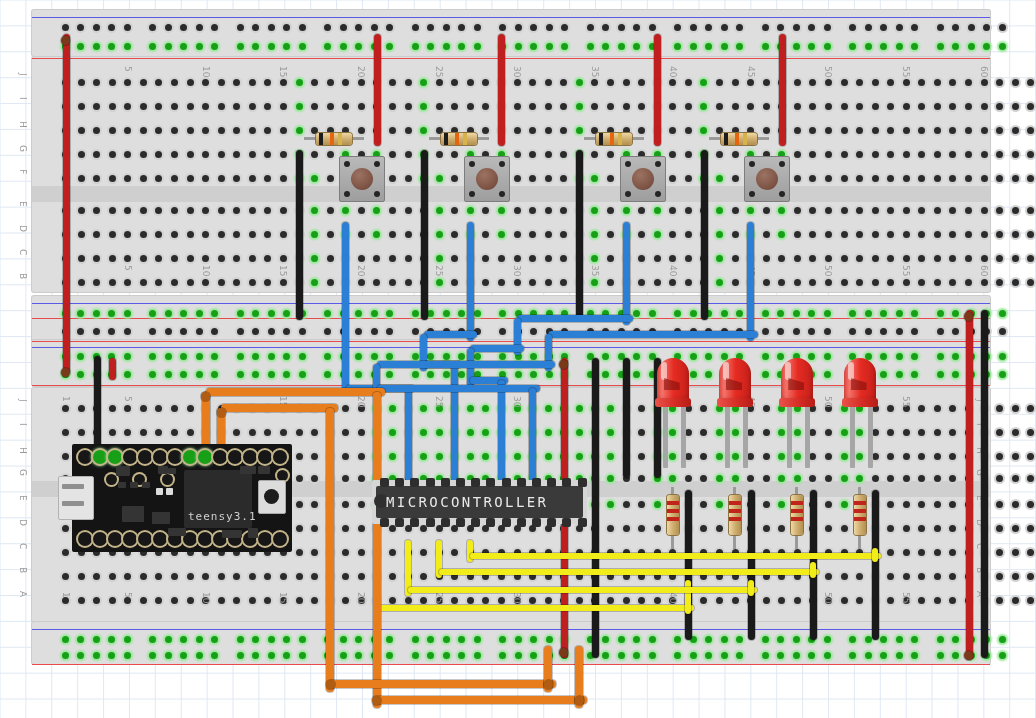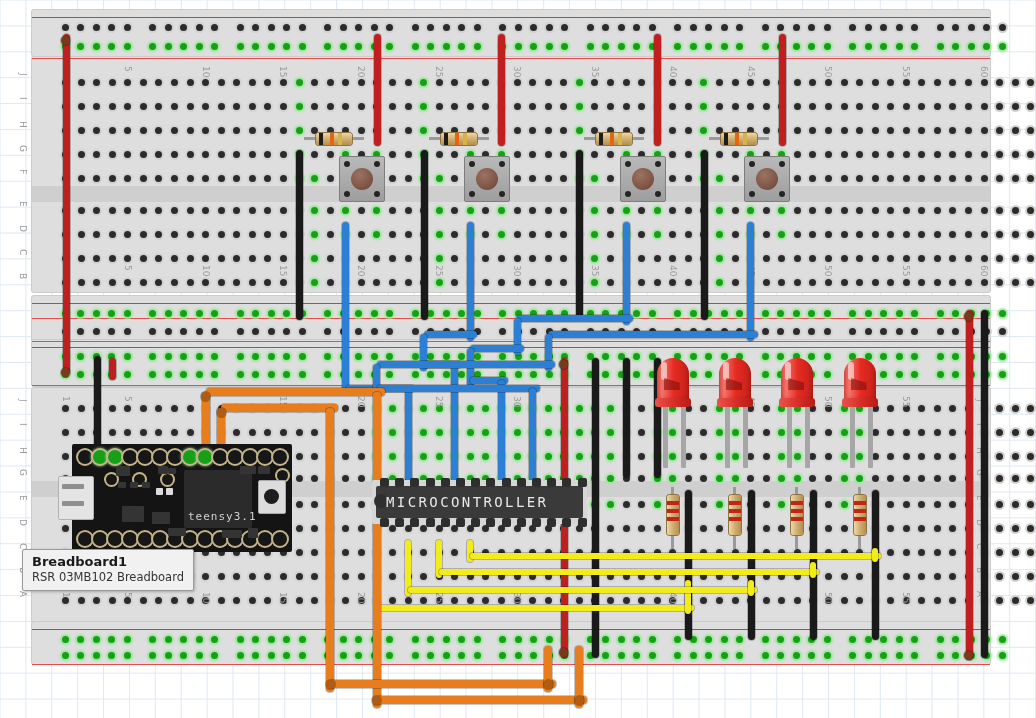--- a/index.html
+++ b/index.html
@@ -1994,17 +1994,13 @@
       <div style="position: absolute; left: 94px; top: 44px; width: 7px; height: 7px; background: rgb(220, 220, 220); border-radius: 1px;"></div>
       <div style="position: absolute; left: -14px; top: 32px; width: 34px; height: 42px; background: rgb(228, 228, 228); border: 1px solid rgb(178, 178, 178); border-radius: 2px;">
         <div style="position: absolute; left: 3px; top: 7px; width: 22px; height: 5px; background: rgb(143, 143, 143); border-radius: 1px;"></div>
         <div style="position: absolute; left: 3px; top: 24px; width: 22px; height: 5px; background: rgb(143, 143, 143); border-radius: 1px;"></div>
       </div>
       <div style="position: absolute; left: 186px; top: 36px; width: 26px; height: 32px; background: rgb(220, 220, 220); border: 1px solid rgb(169, 169, 169); border-radius: 2px;">
         <div style="position: absolute; left: 5px; top: 8px; width: 15px; height: 15px; border-radius: 50%; background: rgb(29, 29, 29);"></div>
       </div>
       <div class="tlabel" style="left: 116px; top: 66px; position: absolute;">teensy3.1</div>
     </div>
-    <div class="tooltip" style="left: 22px; top: 549px; min-width: 140px;">
-      <div class="tt-title">Breadboard1</div>
-      <div class="tt-sub">RSR 03MB102 Breadboard</div>
-    </div>
   </div>
 
 </body></html>

